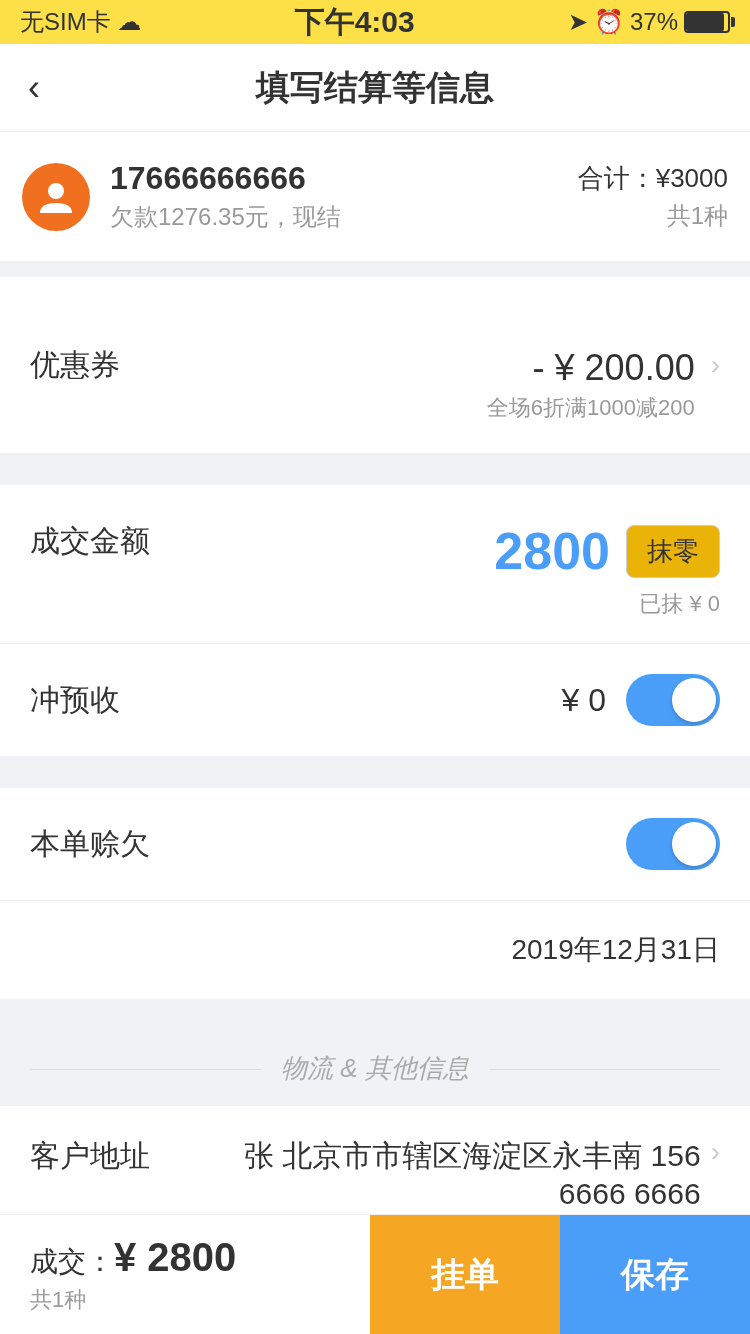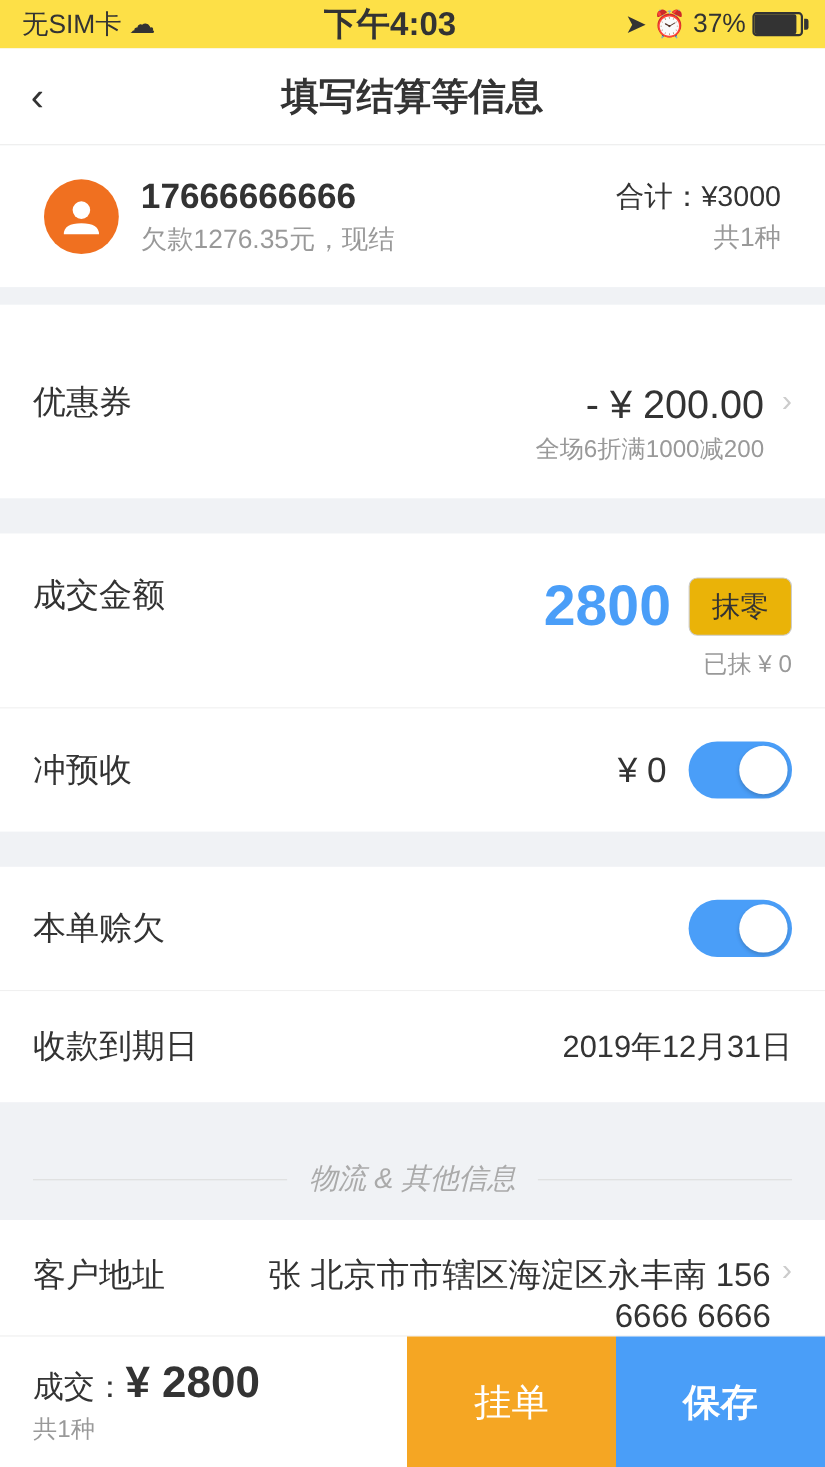--- a/index.html
+++ b/index.html
@@ -63,21 +63,21 @@
     }
 
     
     .content {
       padding-bottom: 130px;
     }
 
     
     .customer-card {
       background: #fff;
-      padding: 28px 40px;
+      padding: 28px 22px;
       display: flex;
       align-items: center;
       justify-content: space-between;
       margin-bottom: 16px;
       gap: 40px;
     }
     .customer-left {
       display: flex;
       align-items: center;
       gap: 20px;
@@ -311,21 +311,21 @@
     }
     .btn-hold {
       width: 190px;
       height: 120px;
       background: #f5a623;
       display: flex;
       align-items: center;
       justify-content: center;
       font-size: 34px;
       color: #fff;
-      font-weight: 400;
+      font-weight: 700;
       cursor: pointer;
     }
     .btn-save {
       width: 190px;
       height: 120px;
       background: #4a9ef8;
       display: flex;
       align-items: center;
       justify-content: center;
       font-size: 34px;
@@ -429,21 +429,20 @@
     <div class="row">
       <div class="row-label">本单赊欠</div>
       <div class="row-right">
         <div class="toggle">
           <div class="toggle-circle"></div>
         </div>
       </div>
     </div>
 
     <div class="row">
-      <div class="row-label">收款到期日</div>
       <div class="row-right">
         <span>2019年12月31日</span>
       </div>
     </div>
   </div>
 
   <div class="section-divider"></div>
 
   <div class="logistics-label-row">
     <div class="logistics-line"></div>

